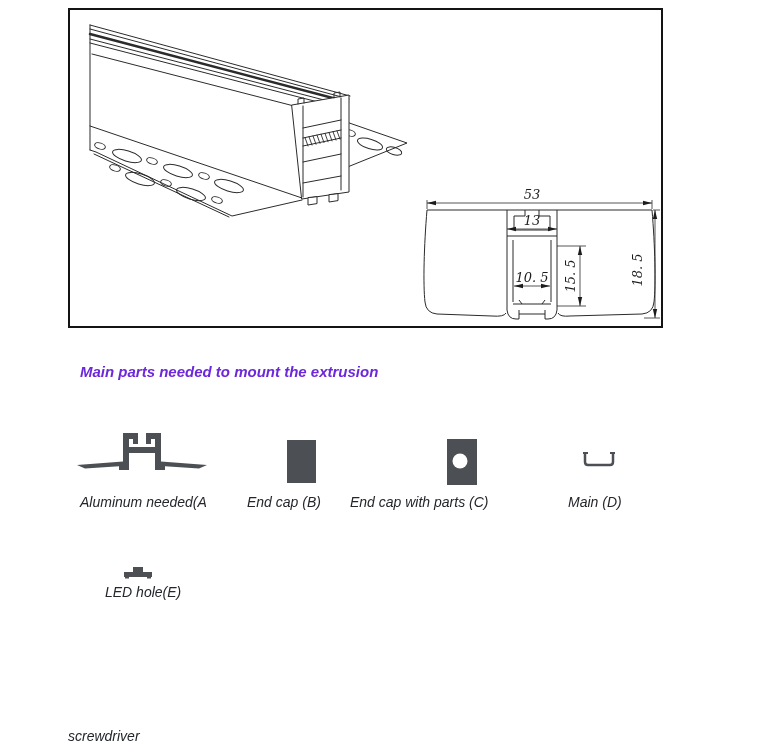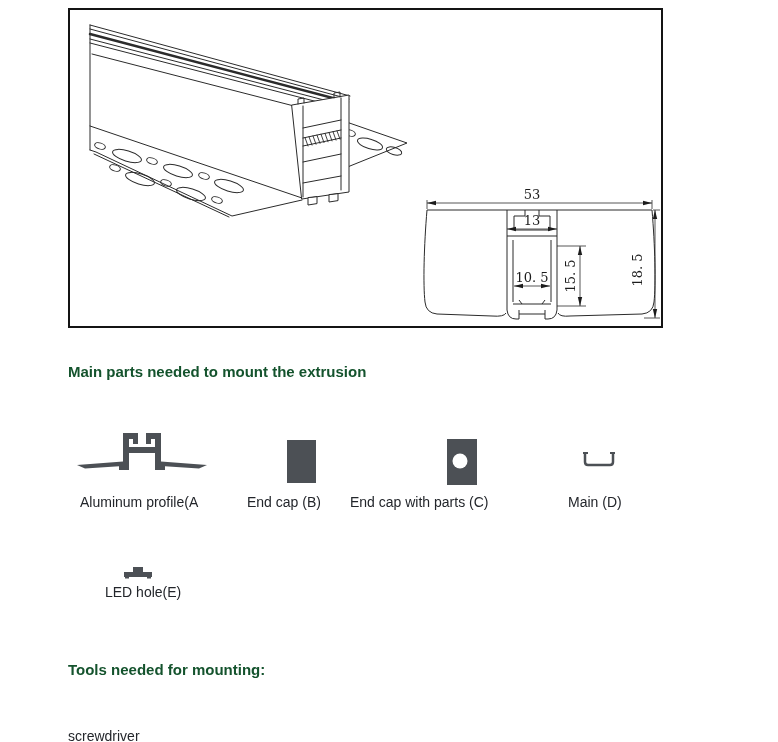--- a/index.html
+++ b/index.html
@@ -1,21 +1,21 @@
 <!DOCTYPE html>
 <html><head>
 <meta charset="utf-8">
 <style>
   html,body{margin:0;padding:0;background:#ffffff;}
   .page{position:relative;width:778px;height:742px;background:#ffffff;overflow:hidden;
-        font-family:"Liberation Sans",sans-serif;}
+        font-family:"Liberation Sans",sans-serif;font-style:italic;}
   .drawing-panel{position:absolute;left:68px;top:8px;width:595px;height:320px;
         border:2px solid #141414;background:#ffffff;box-sizing:border-box;}
   .drawing-panel svg{position:absolute;left:0;top:0;}
-  .section-heading{position:absolute;font-size:15px;font-weight:bold;color:#14532d;white-space:nowrap;}
+  .section-heading{position:absolute;font-size:15px;font-weight:bold;color:#6d28d9;white-space:nowrap;margin-left:12px;}
   .part-label{position:absolute;font-size:14px;color:#23262b;white-space:nowrap;}
   .body-text{position:absolute;font-size:14px;color:#23262b;white-space:nowrap;margin-top:24px;}
   .endcap-rect{position:absolute;background:#4c5055;}
   .dim-text{font-family:"DejaVu Serif",serif;font-size:13px;fill:#1c1c1c;}
 </style>
 </head>
 <body>
 
 <div class="page">
 
@@ -157,21 +157,21 @@
     <g fill="#4c5055" stroke="none">
       <path d="M0,38 L46,34.5 L46,39 L8,41.5 Z"></path>
       <path d="M84,34.5 L130,38 L122,41.5 L84,39 Z"></path>
       <path d="M46,43 L46,6 L61,6 L61,17 L56,17 L56,12 L52,12 L52,43 Z"></path>
       <path d="M84,43 L84,6 L69,6 L69,17 L74,17 L74,12 L78,12 L78,43 Z"></path>
       <rect x="50" y="20" width="30" height="6"></rect>
       <rect x="42" y="38" width="5" height="5"></rect>
       <rect x="83" y="38" width="5" height="5"></rect>
     </g>
   </svg>
-  <div class="part-label" style="left:80px;top:494px;">Aluminum profile(A</div>
+  <div class="part-label" style="left:80px;top:494px;">Aluminum needed(A</div>
 
   <div class="endcap-rect" style="left:287px;top:440px;width:29px;height:43px;"></div>
   <div class="part-label" style="left:247px;top:494px;">End cap (B)</div>
 
   <svg style="position:absolute;left:447px;top:439px;" width="30" height="46" viewBox="0 0 30 46">
     <rect x="0" y="0" width="30" height="46" fill="#4c5055"></rect>
     <circle cx="13" cy="22" r="7.5" fill="#ffffff"></circle>
   </svg>
   <div class="part-label" style="left:350px;top:494px;">End cap with parts (C)</div>
 
@@ -184,16 +184,15 @@
   <svg style="position:absolute;left:124px;top:564px;" width="30" height="15" viewBox="0 0 30 15">
     <g fill="#4c5055">
       <rect x="0" y="8" width="28" height="5"></rect>
       <rect x="9" y="3" width="10" height="5"></rect>
       <rect x="1" y="13" width="4" height="1.5"></rect>
       <rect x="23" y="13" width="4" height="1.5"></rect>
     </g>
   </svg>
   <div class="part-label" style="left:105px;top:584px;">LED  hole(E)</div>
 
-  <div class="section-heading" style="left:68px;top:661px;">Tools needed for mounting:</div>
   <div class="body-text" style="left:68px;top:704px;">screwdriver</div>
 
 </div>
 
 </body></html>

